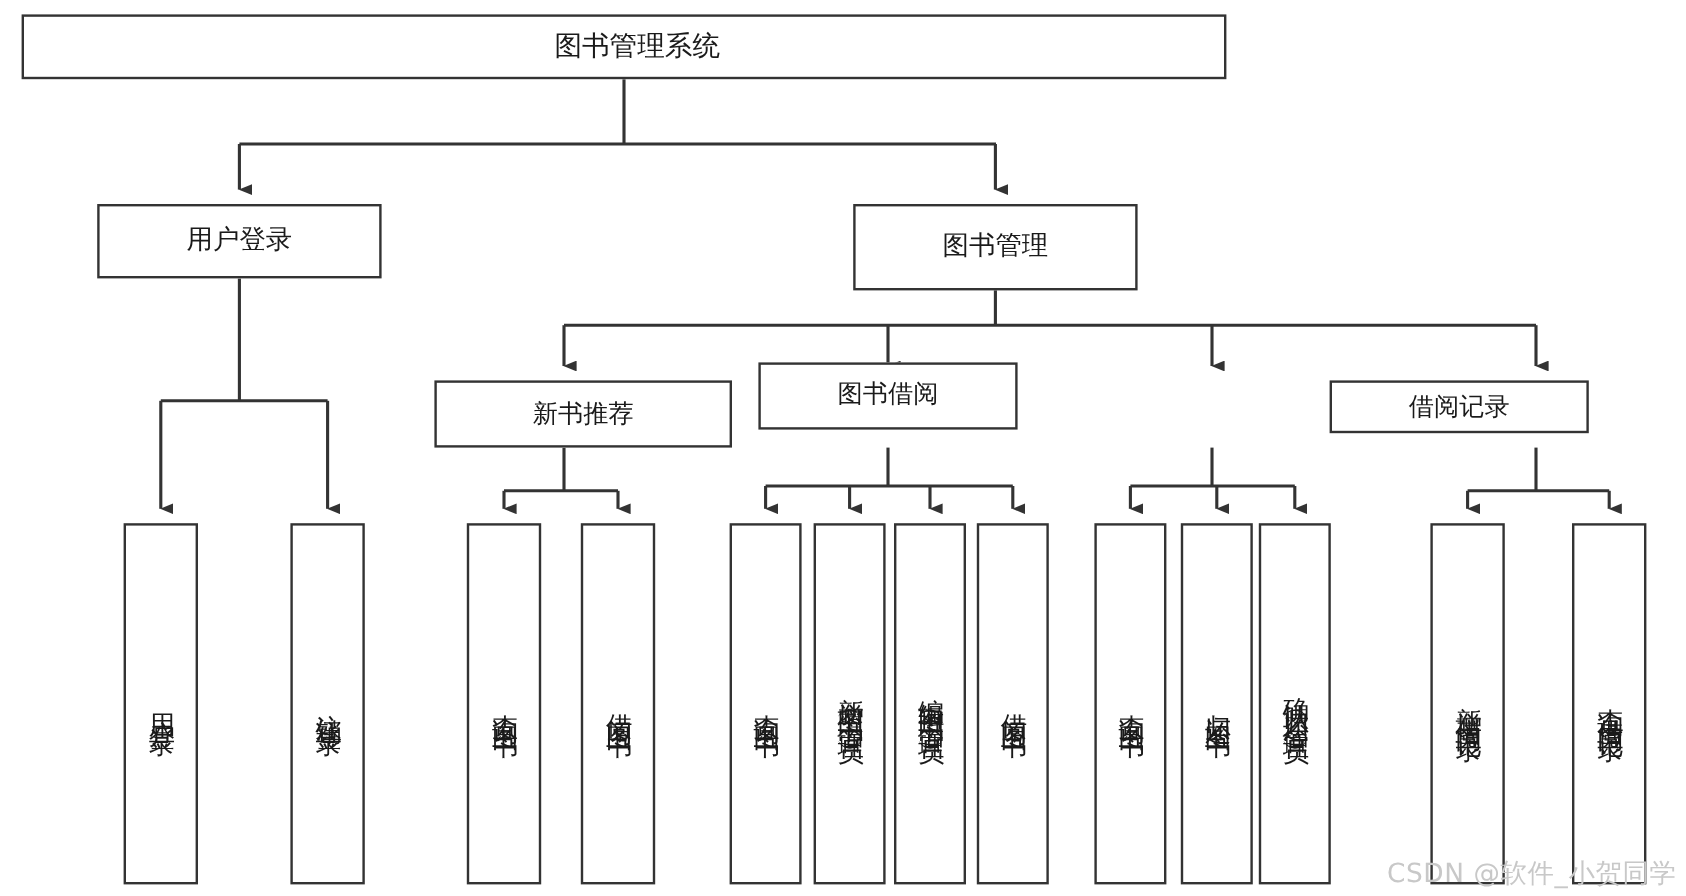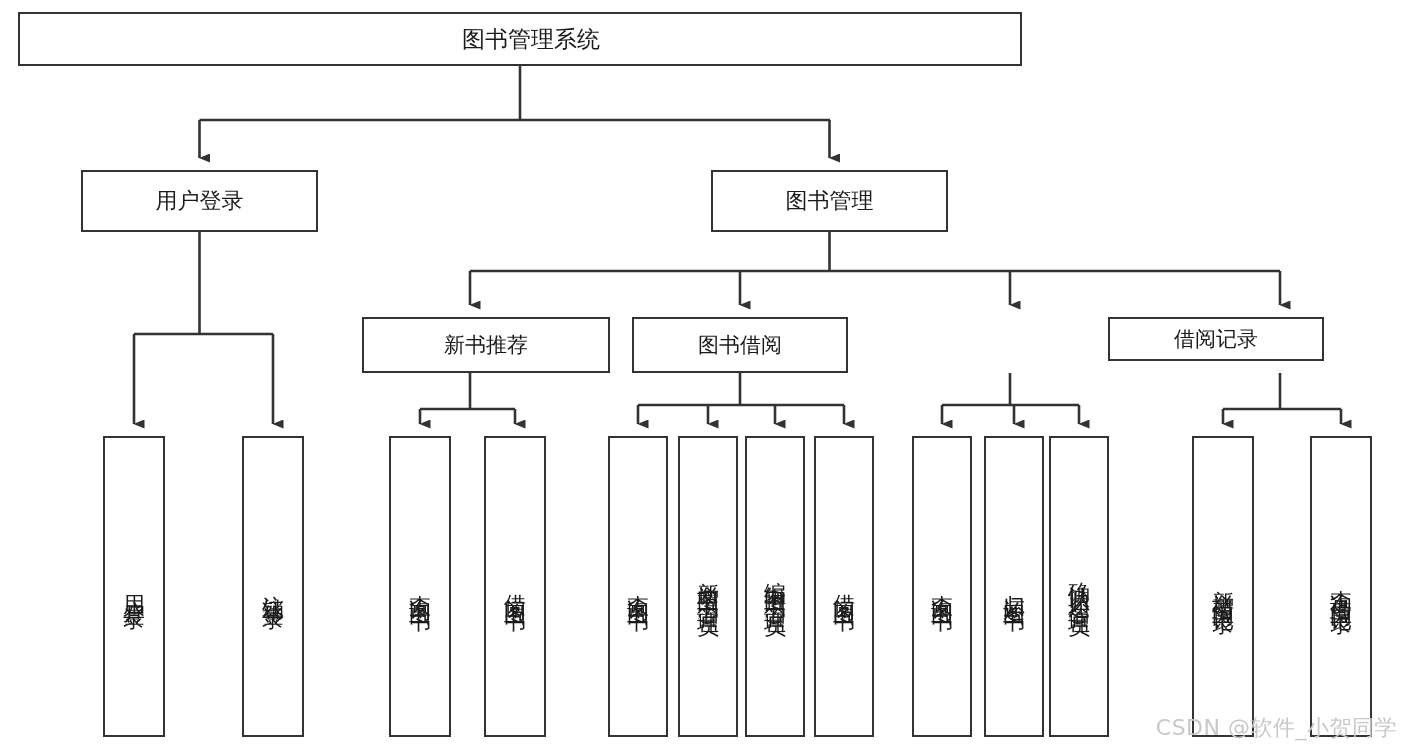--- a/index.html
+++ b/index.html
@@ -122,28 +122,28 @@
     </g>
   </svg>
 
   <div class="node node-root" style="left:18px; top:12px; width:1004px; height:54px;padding-left:22px;">
     <span class="label">图书管理系统</span>
   </div>
 
   <div class="node node-l2" style="left:81px; top:170px; width:237px; height:62px;">
     <span class="label">用户登录</span>
   </div>
-  <div class="node node-l2" style="left:711px; top:170px; width:237px; height:62px;">
+  <div class="node node-l2" style="left:711px; top:170px; width:237px; height:72px;">
     <span class="label">图书管理</span>
   </div>
 
   <div class="node node-l3" style="left:362px; top:317px; width:248px; height:56px;">
     <span class="label">新书推荐</span>
   </div>
-  <div class="node node-l3" style="left:632px; top:317px; width:216px; height:56px;">
+  <div class="node node-l3" style="left:632px; top:302px; width:216px; height:56px;font-family:Liberation Mono, monospace;">
     <span class="label">图书借阅</span>
   </div>
   <div class="node node-l3" style="left:1108px; top:317px; width:216px; height:44px;">
     <span class="label">借阅记录</span>
   </div>
 
   <div class="node node-leaf" style="left:103px; top:436px; width:62px; height:301px;">
     <span class="label">用户登录</span>
   </div>
   <div class="node node-leaf" style="left:242px; top:436px; width:62px; height:301px;">

